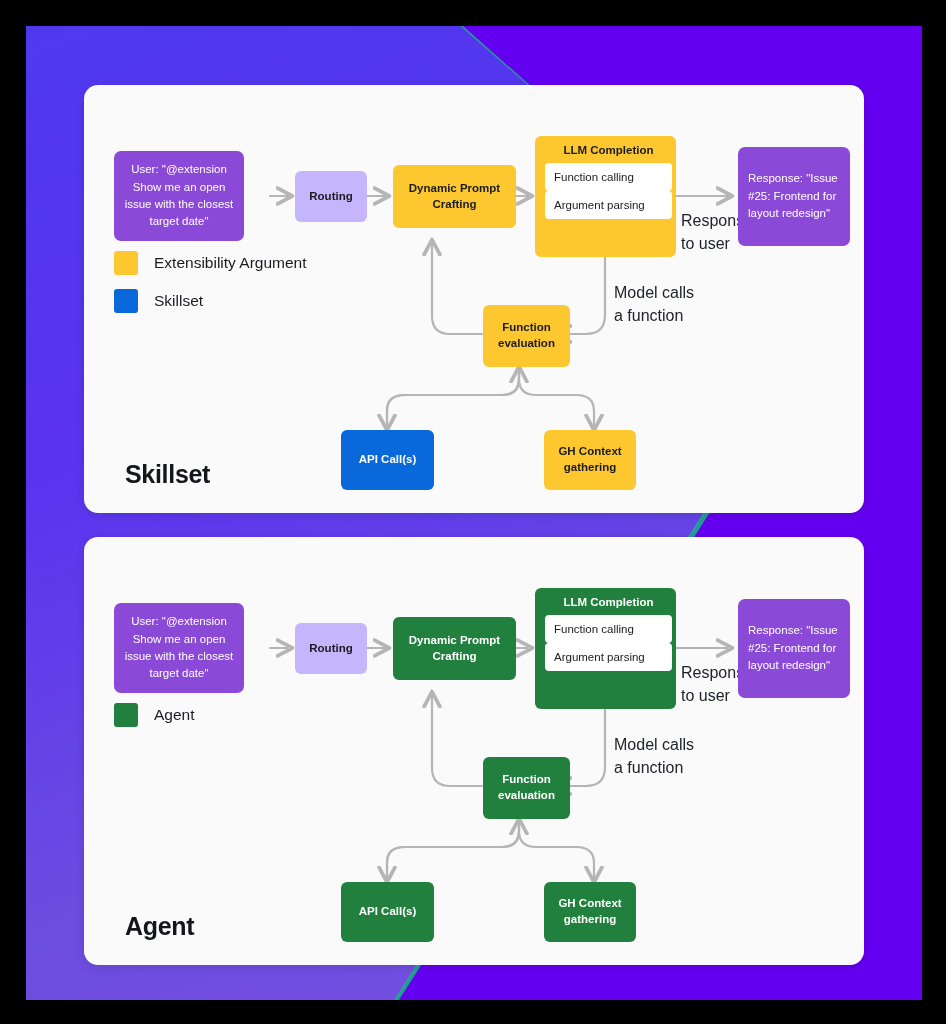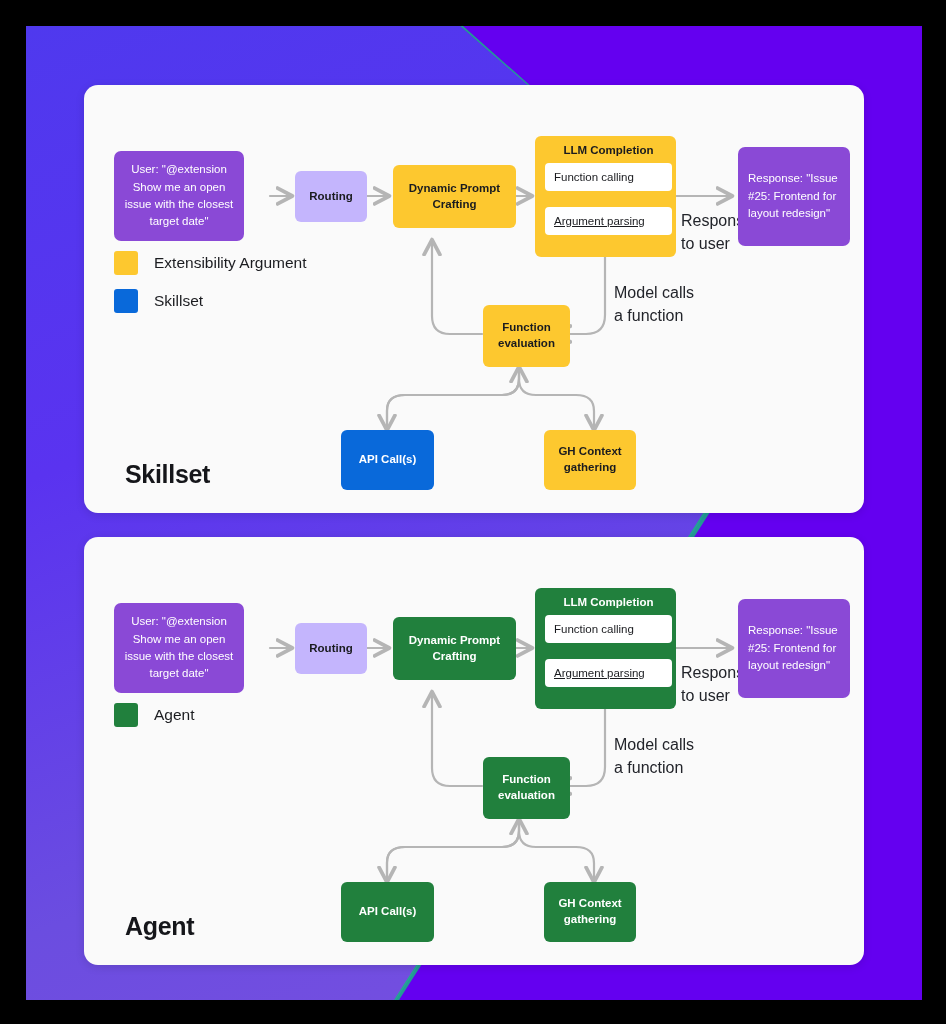--- a/index.html
+++ b/index.html
@@ -144,24 +144,24 @@
     margin-bottom: 7px;
   }
   .llm.yellow .llm-title { color: #1a1b1f; }
   .llm.green  .llm-title { color: #ffffff; }
   .llm-sub {
     background: #ffffff;
     border-radius: 4px;
     color: #1a1b1f;
     font-size: 11.5px;
     padding: 8px 9px;
-    margin-bottom: 16px;
+    margin-bottom: 0;
     text-align: left;
   }
-  .llm-sub:last-child { margin-bottom: 12px; text-decoration: underline; }
+  .llm-sub:last-child { margin-bottom: 12px; }
 
   
   .annot {
     position: absolute;
     font-size: 16px;
     color: #22242a;
     line-height: 1.42;
     white-space: pre-line;
   }
 

